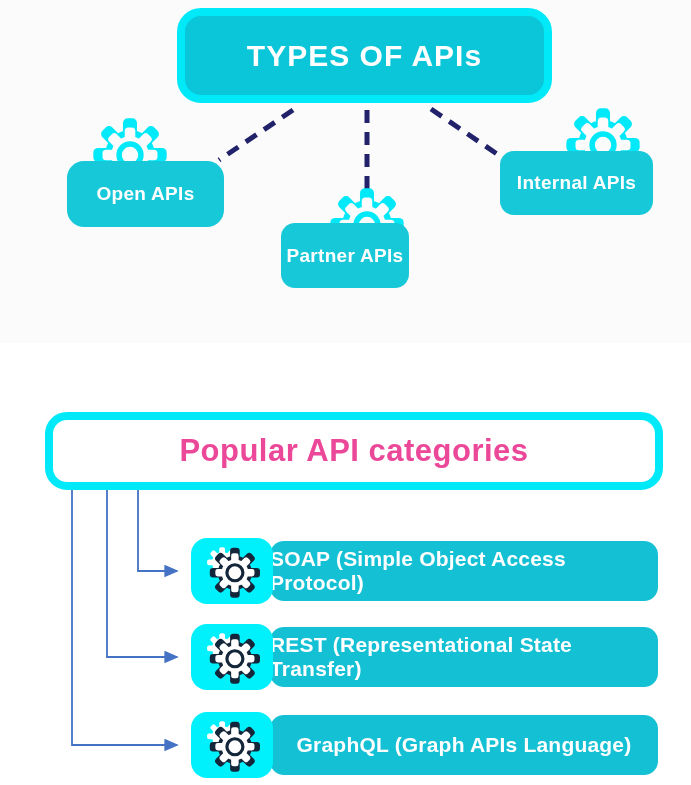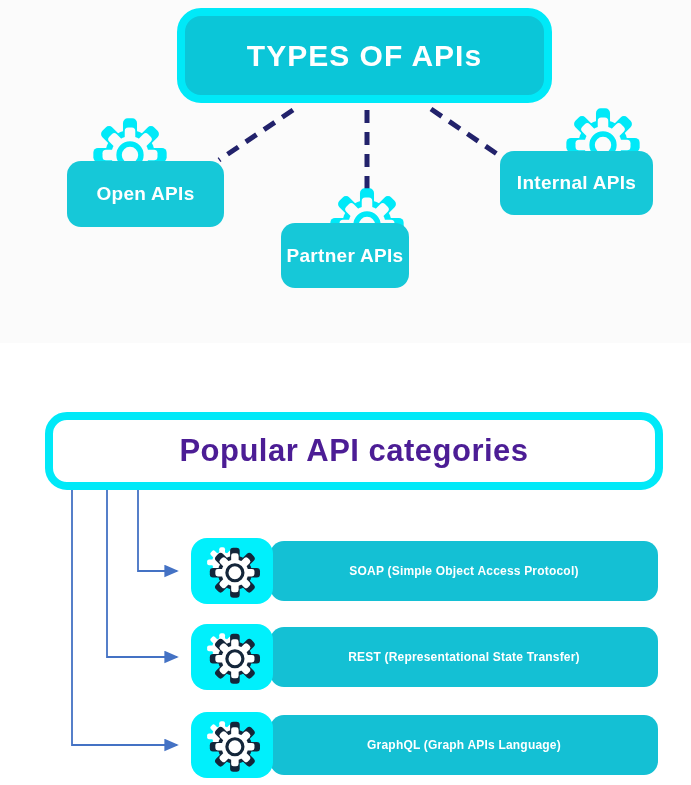--- a/index.html
+++ b/index.html
@@ -14,46 +14,46 @@
     position:absolute;left:177px;top:8px;width:359px;height:79px;
     background:#0bc6d8;border:8px solid #00e9f8;border-radius:24px;
     display:flex;align-items:center;justify-content:center;z-index:3;
   }
   .types-box span{color:#fff;font-weight:bold;font-size:30px;letter-spacing:1px;}
   .node-box{
     position:absolute;background:#16c8d8;border-radius:14px;z-index:2;
     display:flex;align-items:center;justify-content:center;
   }
   .node-box span{color:#fff;font-weight:bold;font-size:19px;letter-spacing:.3px;}
-  #node-open    {left:67px; top:161px;width:157px;height:66px;}
+  #node-open    {left:67px; top:161px;width:157px;height:66px;border-radius:17px;}
   #node-partner {left:281px;top:223px;width:128px;height:65px;}
   #node-internal{left:500px;top:151px;width:153px;height:64px;align-items:center;}
   .top-gear{z-index:1;}
   #gear-open    {left:91px; top:116px;}
   #gear-partner {left:328px;top:186px;}
   #gear-internal{left:564px;top:106px;}
   .dash-overlay{left:0;top:0;z-index:0;pointer-events:none;}
   
   .popular-box{
     position:absolute;left:45px;top:412px;width:602px;height:62px;
     background:#ffffff;border:8px solid #00e9f8;border-radius:22px;
     display:flex;align-items:center;justify-content:center;z-index:2;
   }
-  .popular-box span{color:#4c1d95;font-weight:bold;font-size:31px;letter-spacing:.5px;}
+  .popular-box span{color:#ec4899;font-weight:bold;font-size:31px;letter-spacing:.5px;}
   .connector-overlay{left:0;top:0;z-index:1;pointer-events:none;}
   .cat-row{position:absolute;z-index:2;}
   .cat-chip{
     position:absolute;left:191px;width:82px;height:66px;background:#00f0fc;border-radius:16px;
     display:flex;align-items:center;justify-content:center;z-index:2;
   }
   .cat-bar{
     position:absolute;left:270px;width:388px;height:60px;background:#14c0d4;border-radius:14px;
     display:flex;align-items:center;justify-content:center;z-index:1;
   }
-  .cat-bar span{color:#fff;font-weight:bold;font-size:12px;letter-spacing:.2px;}
+  .cat-bar span{color:#fff;font-weight:bold;font-size:21px;letter-spacing:.2px;}
   #chip-0{top:538px;} #bar-0{top:541px;}
   #chip-1{top:624px;} #bar-1{top:627px;}
   #chip-2{top:712px;} #bar-2{top:715px;}
 </style>
 </head>
 <body>
 
 <svg width="0" height="0" style="position:absolute">
   <defs>
     <g id="gearG">

